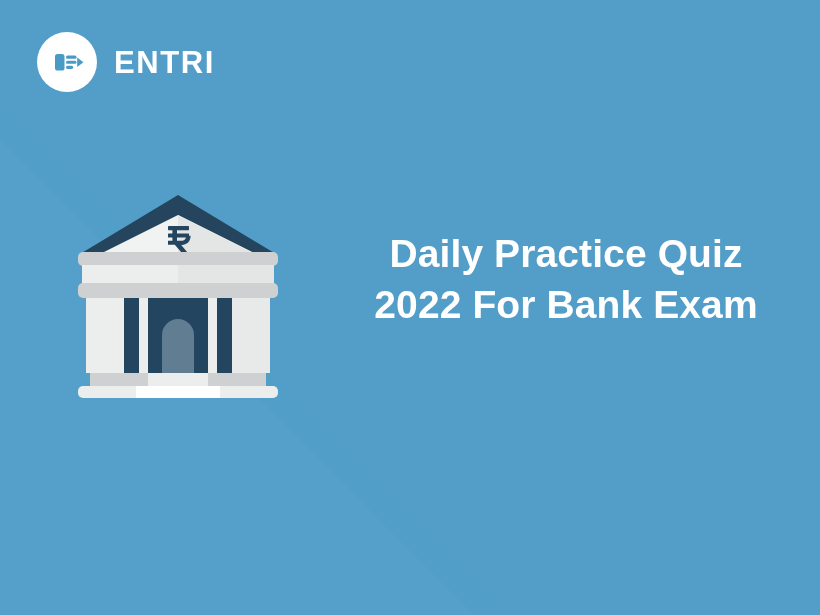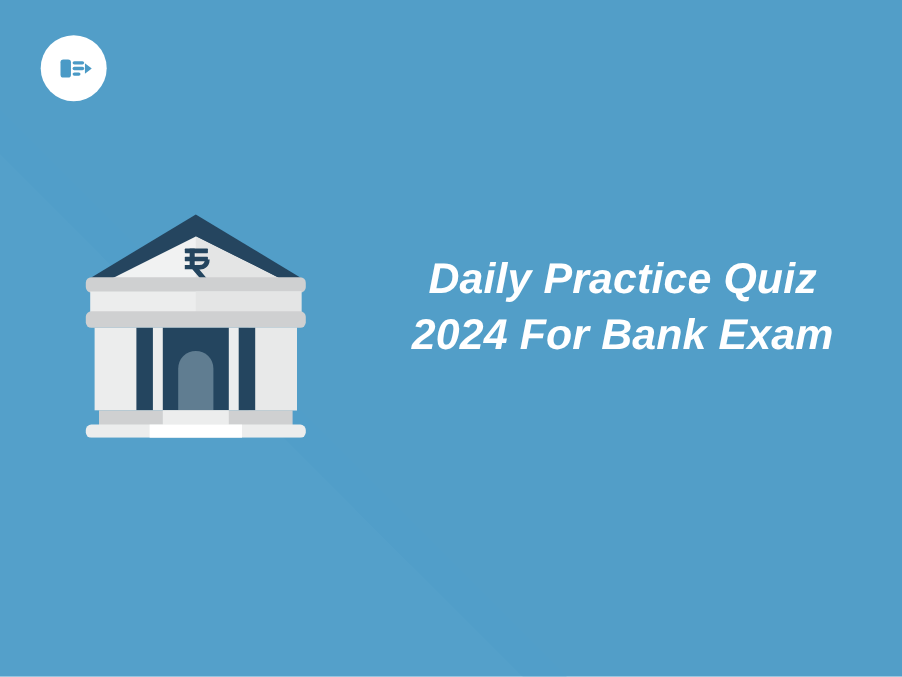--- a/index.html
+++ b/index.html
@@ -89,41 +89,42 @@
     left: 330px;
     top: 228px;
     width: 472px;
     text-align: center;
     color: #ffffff;
     font-size: 39px;
     font-weight: bold;
     line-height: 51px;
     letter-spacing: 0.1px;
   }
-  .headline .ln { display: block; white-space: nowrap; font-style: italic; }
+  .headline .ln { display: block; white-space: nowrap; }
 </style>
 </head>
 <body>
 
 <div id="banner">
 
   <div class="bg-base"></div>
   <div class="bg-band"></div>
   <div class="bg-band2"></div>
 
   <div class="logo-row">
     <div class="logo-badge">
       <svg width="40" height="40" viewBox="0 0 40 40" aria-hidden="true">
         <rect x="8" y="12" width="9.5" height="16.5" rx="2.6" fill="#4a9ac6"></rect>
         <rect x="19" y="13.6" width="10.5" height="3.1" rx="1.55" fill="#4a9ac6"></rect>
         <rect x="19" y="18.7" width="10.5" height="3.1" rx="1.55" fill="#4a9ac6"></rect>
         <rect x="19" y="23.8" width="7.2" height="3.1" rx="1.55" fill="#4a9ac6"></rect>
         <path d="M30.2 15.6 L36.4 20.3 L30.2 25.0 Z" fill="#4a9ac6"></path>
       </svg>
     </div>
+    <div class="brand-word">ENTRI</div>
   </div>
 
   <div class="bank">
     <svg width="204" height="205" viewBox="0 0 204 205" aria-hidden="true">
 
       <path d="M102 2 L200 61 L4 61 Z" fill="#25455f"></path>
 
       <path d="M102 22 L180 61 L24 61 Z" fill="#f1f2f2"></path>
       <path d="M102 22 L180 61 L102 61 Z" fill="#e4e5e5"></path>
 
@@ -156,16 +157,16 @@
       <rect x="14" y="180" width="176" height="15" fill="#cfd0d1"></rect>
       <rect x="72" y="180" width="60" height="15" fill="#eceded"></rect>
 
       <rect x="2" y="193" width="200" height="12" rx="5" fill="#eceded"></rect>
       <rect x="60" y="193" width="84" height="12" fill="#ffffff"></rect>
     </svg>
   </div>
 
   <div class="headline">
     <span class="ln">Daily Practice Quiz</span>
-    <span class="ln">2024 For Bank Exam</span>
+    <span class="ln">2022 For Bank Exam</span>
   </div>
 
 </div>
 
 </body></html>

